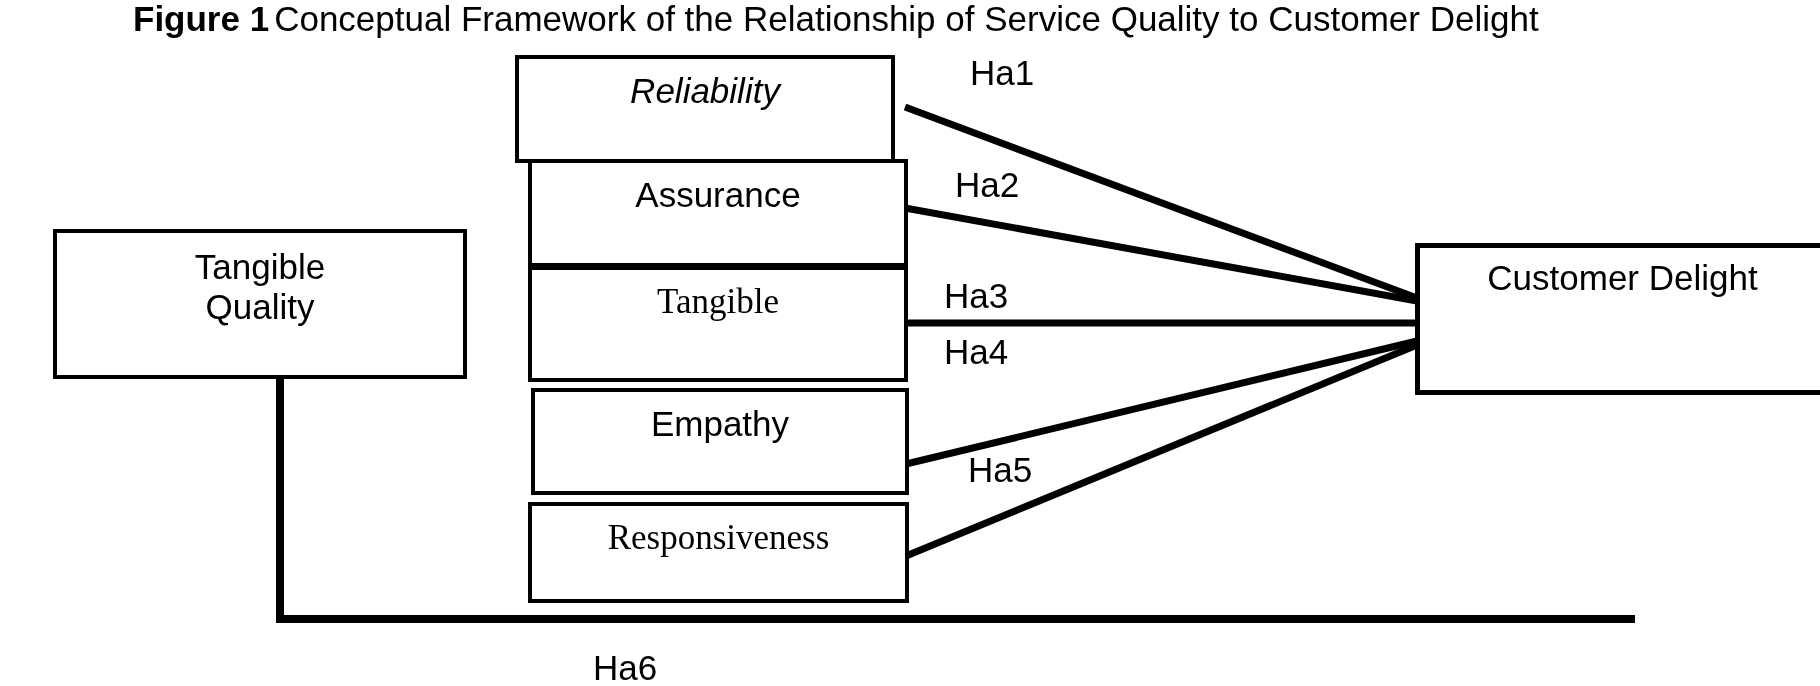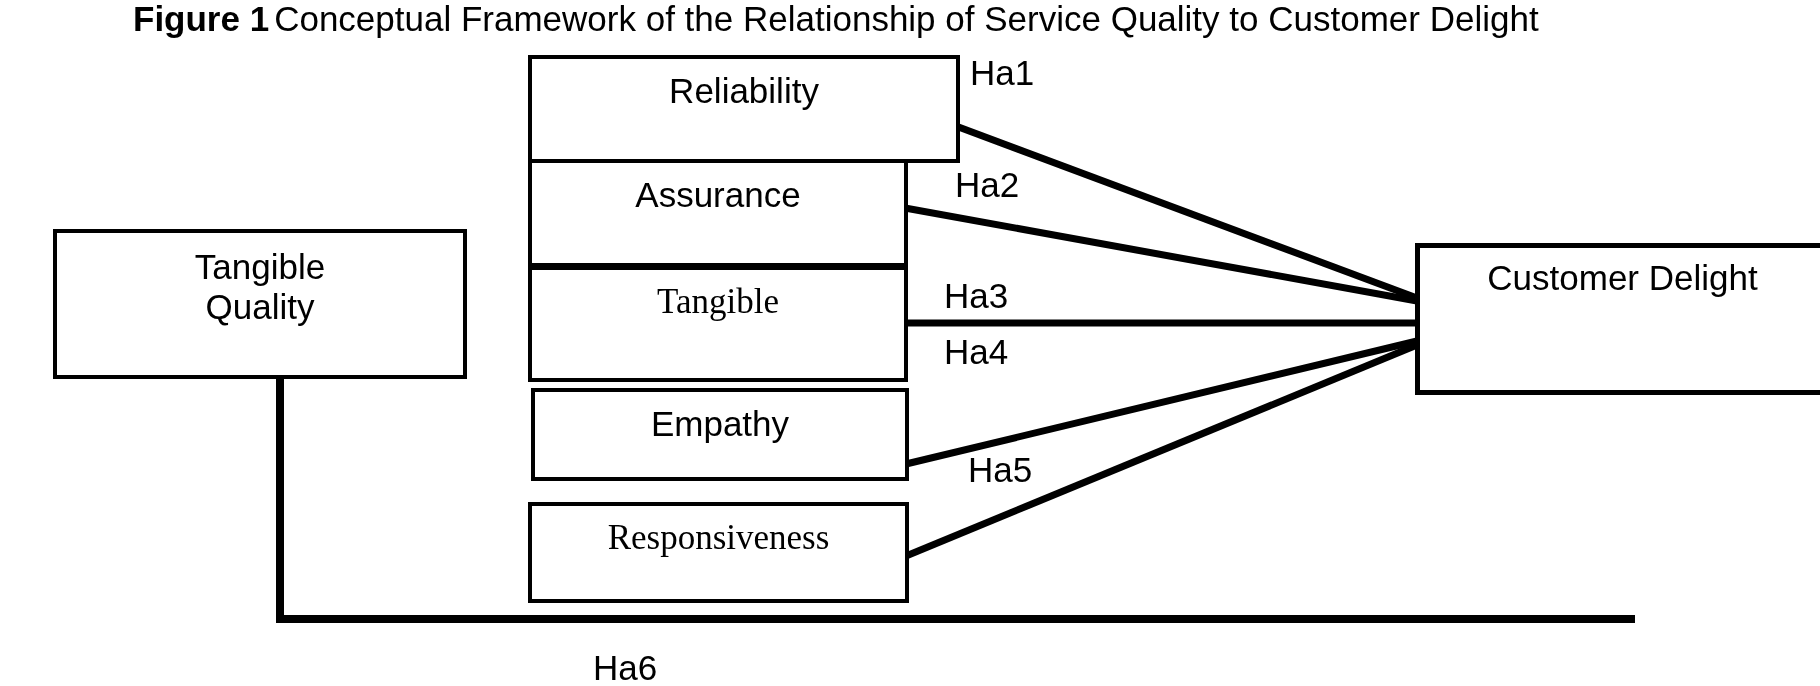--- a/index.html
+++ b/index.html
@@ -29,24 +29,24 @@
     position: absolute;
     box-sizing: border-box;
     border: 4px solid #000000;
     background: #ffffff;
     text-align: center;
     font-size: 35px;
     line-height: 40px;
     padding-top: 12px;
   }
   #box-service-quality { left: 53px;  top: 229px; width: 414px; height: 150px; padding-top: 14px; }
-  #box-reliability     { left: 528px; top: 55px;  width: 432px; height: 108px; }
+  #box-reliability     { left: 515px; top: 55px;  width: 380px; height: 108px; font-style: italic; }
   #box-assurance       { left: 528px; top: 159px; width: 380px; height: 108px; }
   #box-tangible        { left: 528px; top: 266px; width: 380px; height: 116px; font-family: Liberation Serif, serif; }
-  #box-empathy         { left: 531px; top: 388px; width: 378px; height: 93px; }
+  #box-empathy         { left: 531px; top: 388px; width: 378px; height: 107px; }
   #box-responsiveness  { left: 528px; top: 502px; width: 381px; height: 101px; font-family: Liberation Serif, serif; }
   #box-customer-delight{ left: 1415px; top: 243px; width: 415px; height: 152px; border-width: 5px; padding-top: 10px; }
 
   .ha-label {
     position: absolute;
     font-size: 35px;
     line-height: 40px;
     white-space: nowrap;
   }
   #ha1 { left: 970px; top: 53px; }

